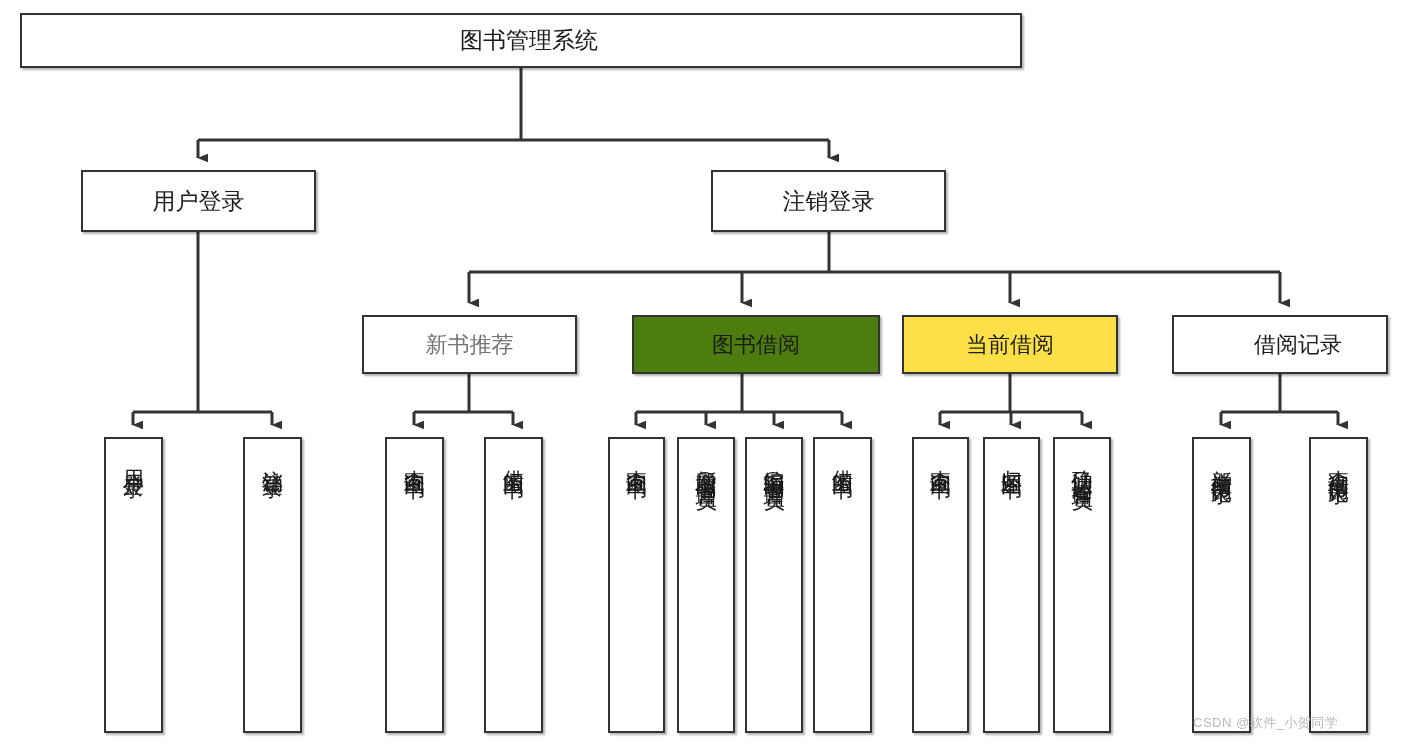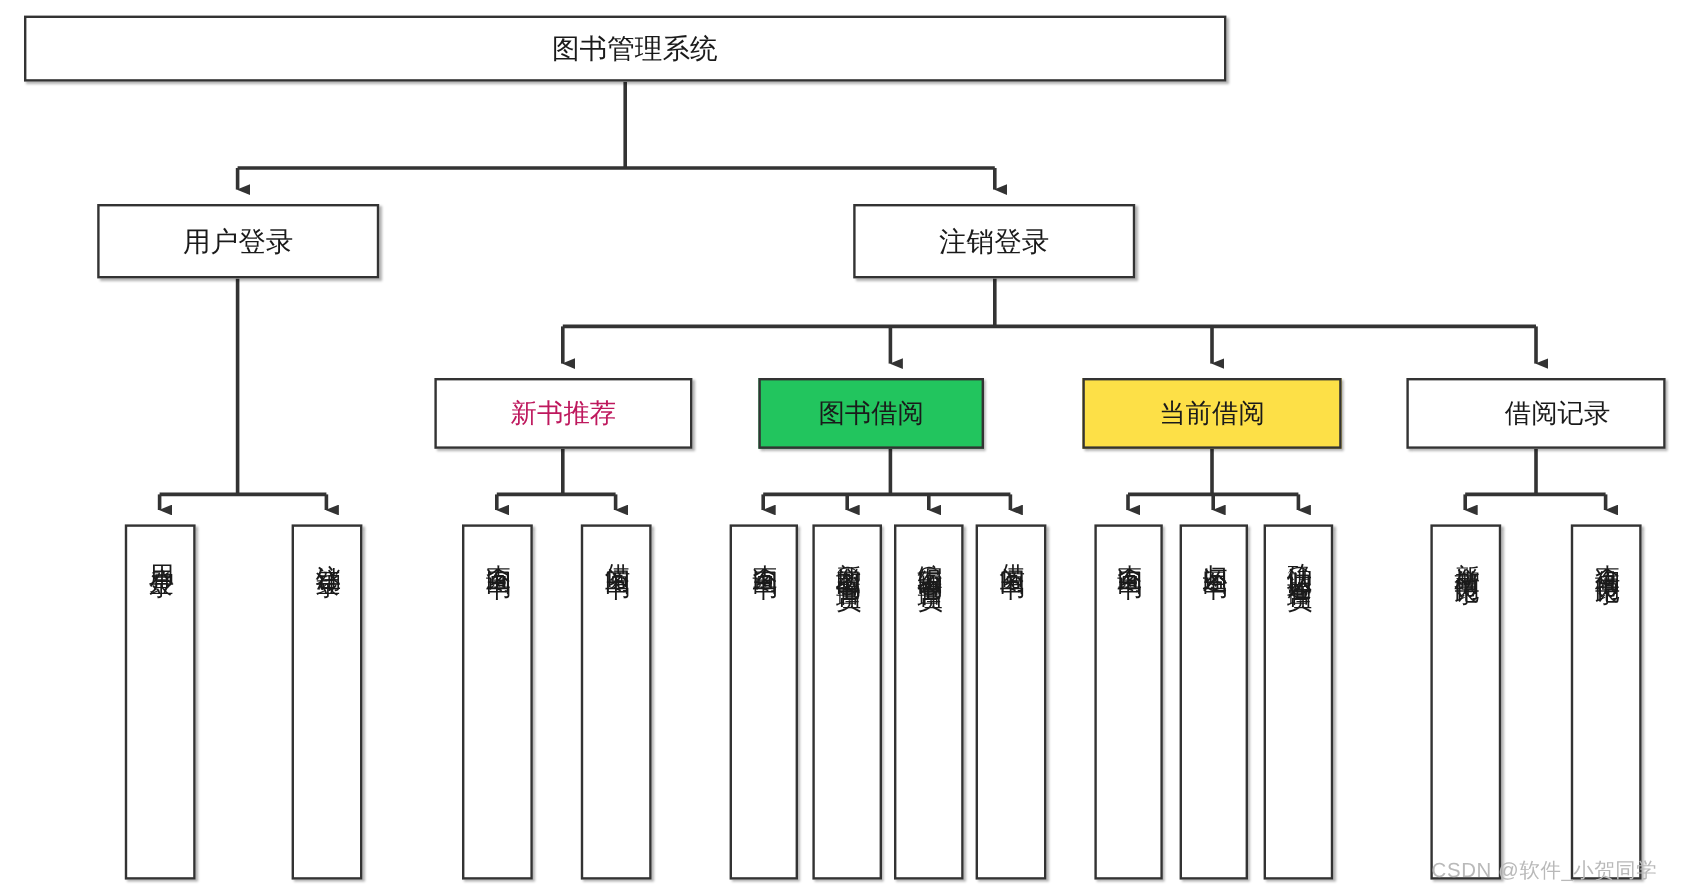--- a/index.html
+++ b/index.html
@@ -50,21 +50,21 @@
   }
   .leaf-label {
     writing-mode: vertical-rl;
     text-orientation: upright;
     letter-spacing: 3px;
     white-space: nowrap;
     display: block;
   }
   .watermark {
     position: absolute;
-    font-size: 17px;
+    font-size: 13px;
     color: #b9b9b9;
     white-space: nowrap;
     letter-spacing: 0.5px;
   }
 </style>
 </head>
 <body>
 
 <div id="diagram-root">
 
@@ -134,24 +134,24 @@
     <span>图书管理系统</span>
   </div>
 
   <div class="node level-two" style="left: 81px; top: 170px; width: 235px; height: 62px; border-color: rgb(51, 51, 51); background: rgb(255, 255, 255); color: rgb(26, 26, 26);">
     <span>用户登录</span>
   </div>
   <div class="node level-two" style="left: 711px; top: 170px; width: 235px; height: 62px; border-color: rgb(51, 51, 51); background: rgb(255, 255, 255); color: rgb(26, 26, 26);">
     <span>注销登录</span>
   </div>
 
-  <div class="node level-three" style="left: 362px; top: 315px; width: 215px; height: 59px; border-color: rgb(51, 51, 51); background: rgb(255, 255, 255); color: #be185d;">
+  <div class="node level-three" style="left: 362px; top: 315px; width: 215px; height: 59px; border-color: rgb(51, 51, 51); background: rgb(255, 255, 255); color: #737373;">
     <span>新书推荐</span>
   </div>
-  <div class="node level-three" style="left: 632px; top: 315px; width: 188px; height: 59px; border-color: rgb(51, 51, 51); background: #22c55e; color: rgb(26, 26, 26);">
+  <div class="node level-three" style="left: 632px; top: 315px; width: 248px; height: 59px; border-color: rgb(51, 51, 51); background: #4d7c0f; color: rgb(26, 26, 26);">
     <span>图书借阅</span>
   </div>
   <div class="node level-three" style="left: 902px; top: 315px; width: 216px; height: 59px; border-color: rgb(51, 51, 51); background: #fde047; color: rgb(26, 26, 26);">
     <span>当前借阅</span>
   </div>
   <div class="node level-three" style="left: 1172px; top: 315px; width: 216px; height: 59px; border-color: rgb(51, 51, 51); background: rgb(255, 255, 255); color: rgb(26, 26, 26); padding-left: 36px;">
     <span>借阅记录</span>
   </div>
 
   <div class="node leaf" style="left: 104px; top: 437px; width: 59px; height: 296px; border-color: rgb(51, 51, 51); background: rgb(255, 255, 255); color: rgb(26, 26, 26);">

